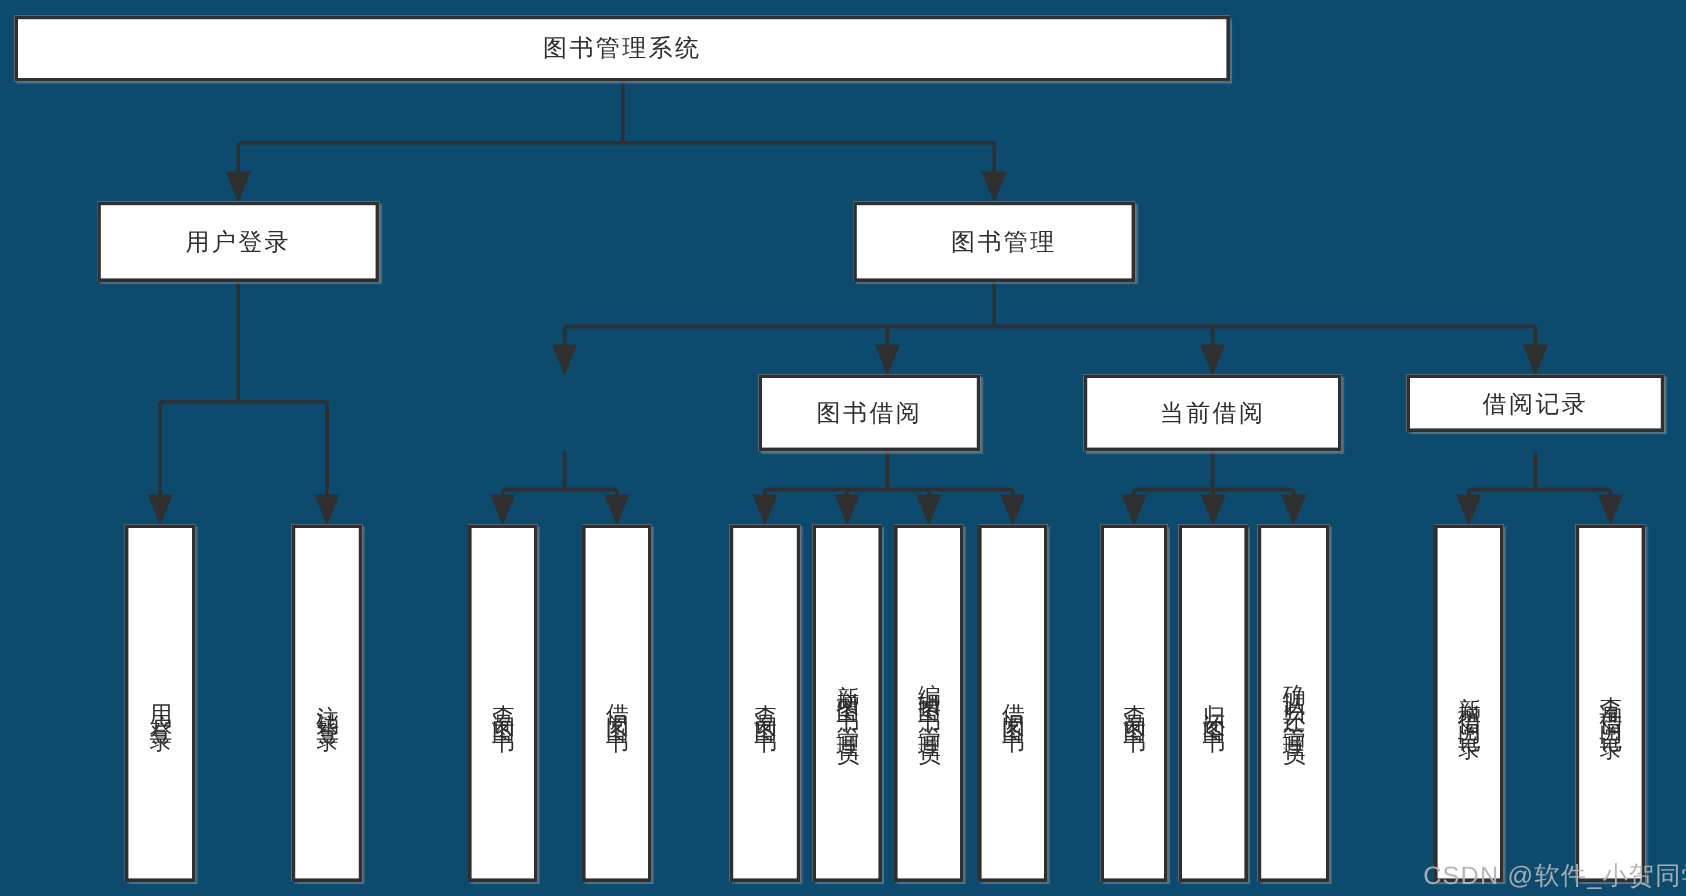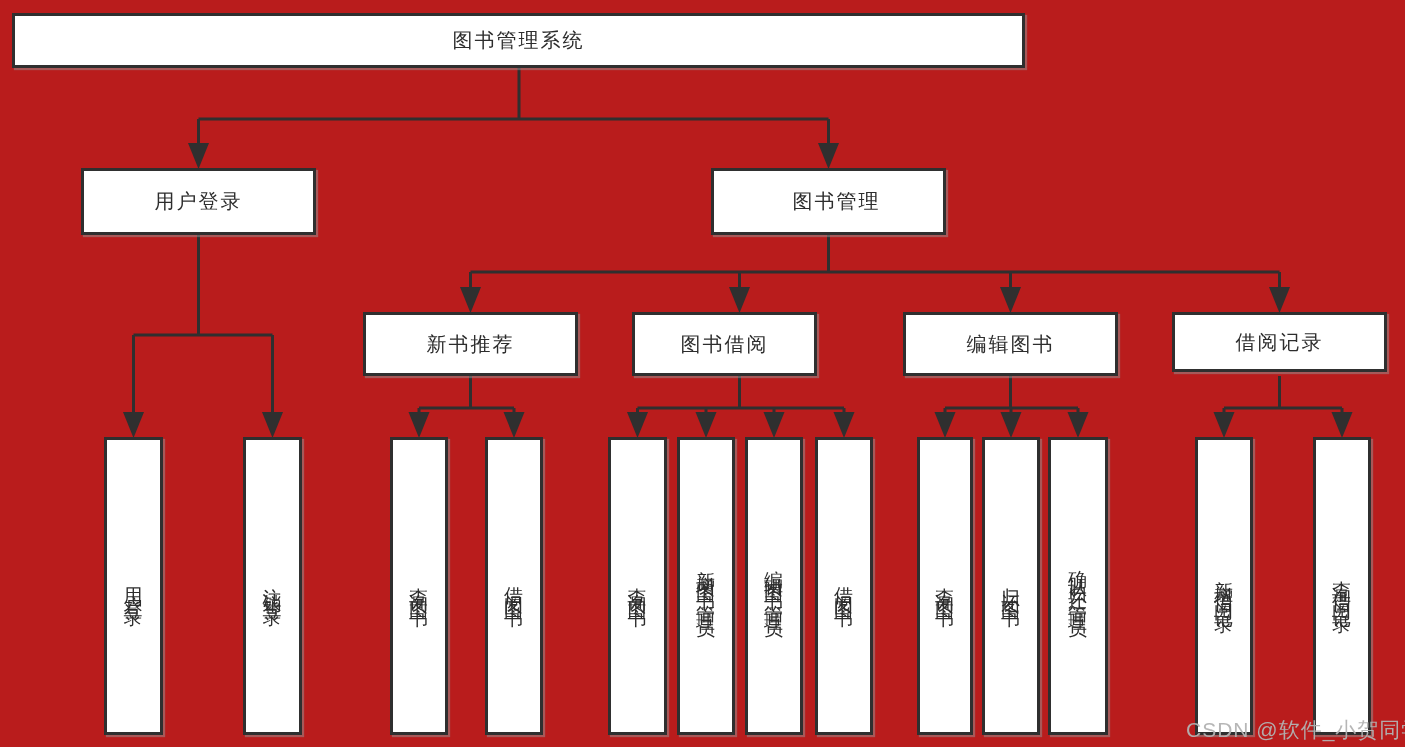--- a/index.html
+++ b/index.html
@@ -5,21 +5,21 @@
   html, body {
     margin: 0;
     padding: 0;
     background: #ffffff;
     font-family: "Liberation Sans", "DejaVu Sans", sans-serif;
   }
   #stage {
     position: relative;
     width: 1405px;
     height: 747px;
-    background: #b91c1c;
+    background: #0c4a6e;
     overflow: hidden;
   }
   #wires {
     position: absolute;
     left: 0; top: 0;
     width: 1405px; height: 747px;
     z-index: 1;
   }
   .node {
     position: absolute;
@@ -136,30 +136,27 @@
     <span>图书管理系统</span>
   </div>
 
   <div class="node" style="left:81px; top:168px; width:235px; height:67px;">
     <span>用户登录</span>
   </div>
   <div class="node" style="left:711px; top:168px; width:235px; height:67px;padding-left:16px;">
     <span>图书管理</span>
   </div>
 
-  <div class="node" style="left:363px; top:312px; width:215px; height:64px;">
-    <span>新书推荐</span>
-  </div>
   <div class="node" style="left:632px; top:312px; width:185px; height:64px;">
     <span>图书借阅</span>
   </div>
   <div class="node" style="left:903px; top:312px; width:215px; height:64px;">
-    <span>编辑图书</span>
-  </div>
-  <div class="node" style="left:1172px; top:312px; width:215px; height:60px;">
+    <span>当前借阅</span>
+  </div>
+  <div class="node" style="left:1172px; top:312px; width:215px; height:48px;">
     <span>借阅记录</span>
   </div>
 
   <div class="leaf" style="left:104px; width:59px;">
     <span class="vtext">用户登录</span>
   </div>
   <div class="leaf" style="left:243px; width:59px;">
     <span class="vtext">注销登录</span>
   </div>
 

